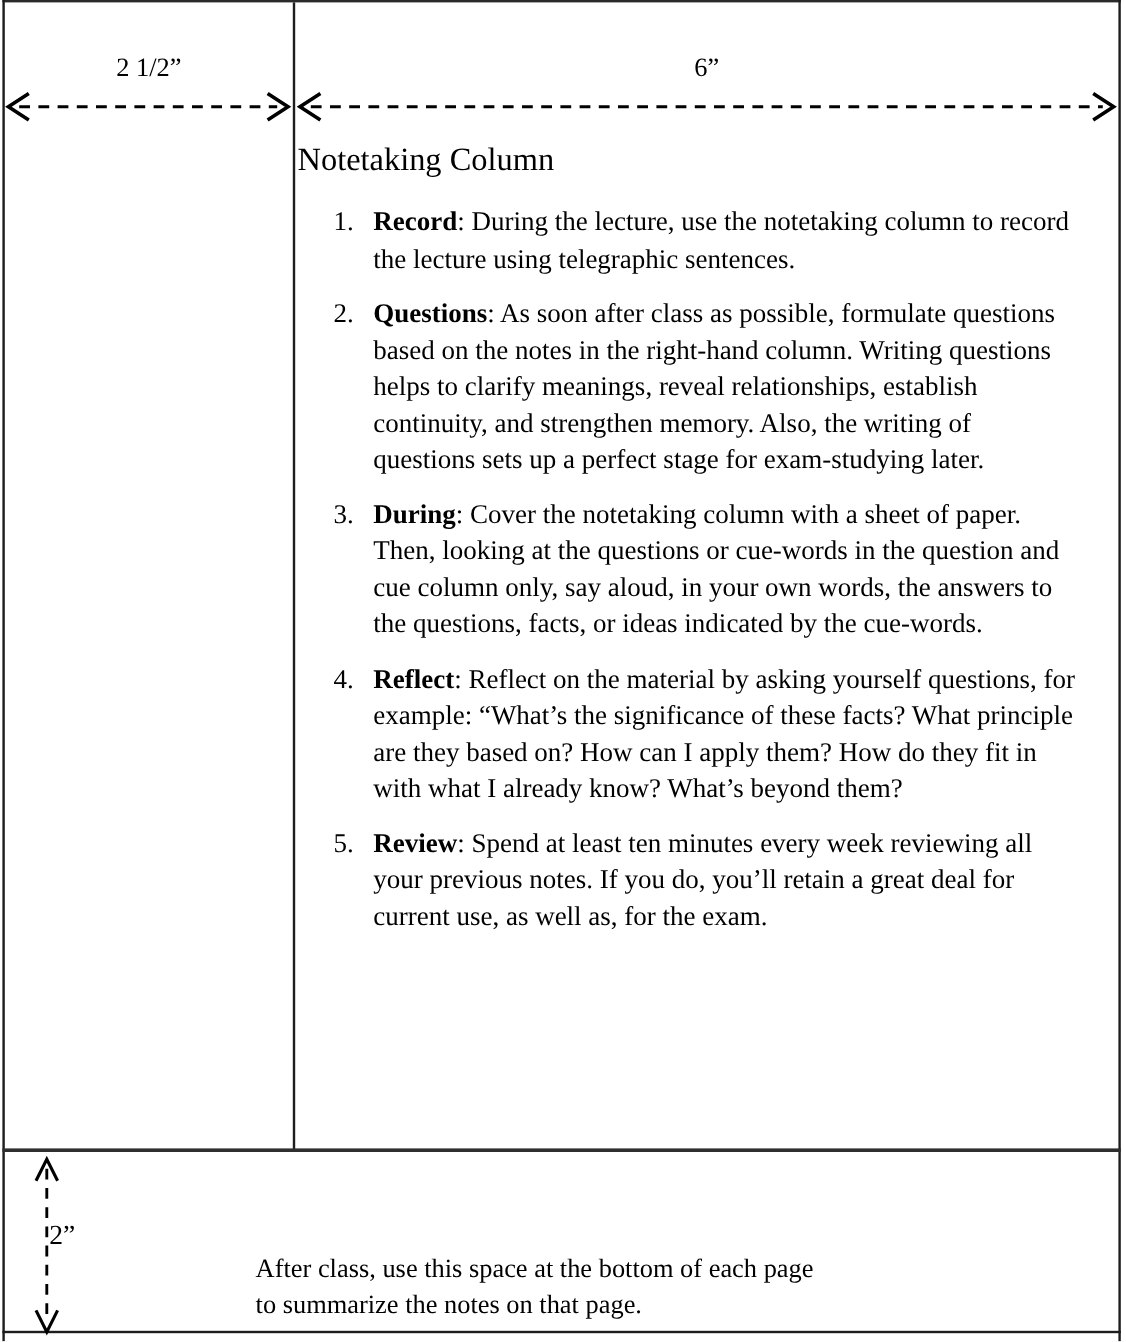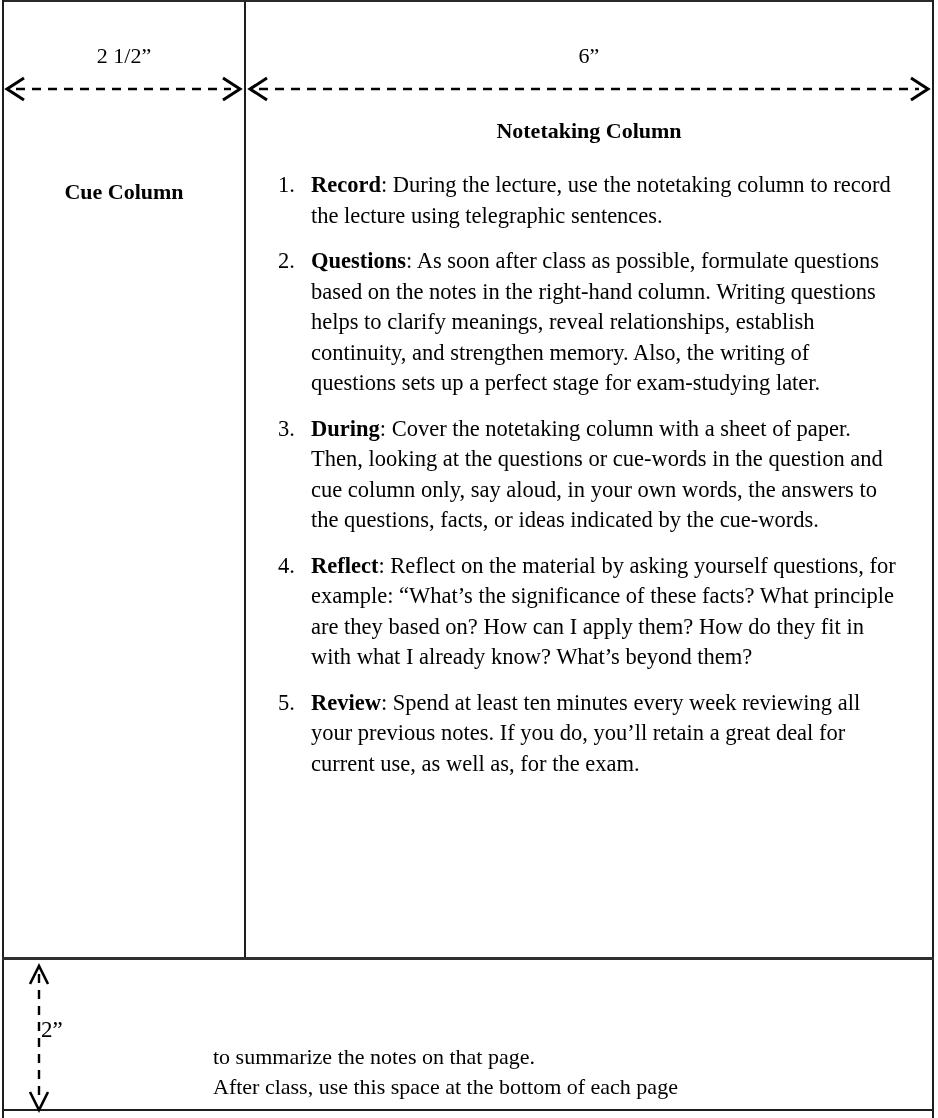--- a/index.html
+++ b/index.html
@@ -100,23 +100,22 @@
   .dim-arrow {
     position: absolute;
   }
   #arrow-cue       { left: 2px;  top: 76px; }
   #arrow-note      { left: 245px; top: 76px; }
   #arrow-summary   { left: 26px; top: 962px; }
 
   
   .heading {
     position: absolute;
-    font-weight: bold;
-    font-size: 22px;
-    text-align: center;
+    font-weight: normal;
+    font-size: 27px;
     white-space: nowrap;
   }
   #cue-column-heading {
     left: 6px;
     top: 179px;
     width: 236px;
   }
   #notetaking-heading {
     left: 248px;
     top: 118px;
@@ -205,21 +204,20 @@
   </svg>
 
   <div class="dim-label" id="dim-summary-label">2”</div>
 
   <svg class="dim-arrow" id="arrow-summary" width="26" height="152">
     <line x1="13" y1="12" x2="13" y2="140" stroke="#000" stroke-width="2.4" stroke-dasharray="9 7"></line>
     <polyline points="4,22 13,4 22,22" fill="none" stroke="#000" stroke-width="2.6" stroke-linejoin="miter" stroke-linecap="butt"></polyline>
     <polyline points="4,130 13,148 22,130" fill="none" stroke="#000" stroke-width="2.6" stroke-linejoin="miter" stroke-linecap="butt"></polyline>
   </svg>
 
-  <div class="heading" id="cue-column-heading">Cue Column</div>
 
   <div class="heading" id="notetaking-heading">Notetaking Column</div>
 
   <div id="notes-list">
       <div class="note-item">
         <div class="note-num">1.</div>
         <div class="note-body"><b>Record</b><span>: During the lecture, use the notetaking column to record the lecture using telegraphic sentences.</span></div>
       </div>
       <div class="note-item">
         <div class="note-num">2.</div>
@@ -234,17 +232,17 @@
         <div class="note-body"><b>Reflect</b><span>:  Reflect on the material by asking yourself questions, for example: “What’s the significance of these facts?  What principle are they based on?  How can I apply them?  How do they fit in with what I already know?  What’s beyond them?</span></div>
       </div>
       <div class="note-item">
         <div class="note-num">5.</div>
         <div class="note-body"><b>Review</b><span>: Spend at least ten minutes every week reviewing all your previous notes.  If you do, you’ll retain a great deal for current use, as well as, for the exam.</span></div>
       </div>
     </div>
 
 
   <div id="summary-body">
+    <div>After class, use this space at the bottom of each page</div>
     <div>to summarize the notes on that page.</div>
-    <div>After class, use this space at the bottom of each page</div>
   </div>
 
 </div>
 
 </body></html>

